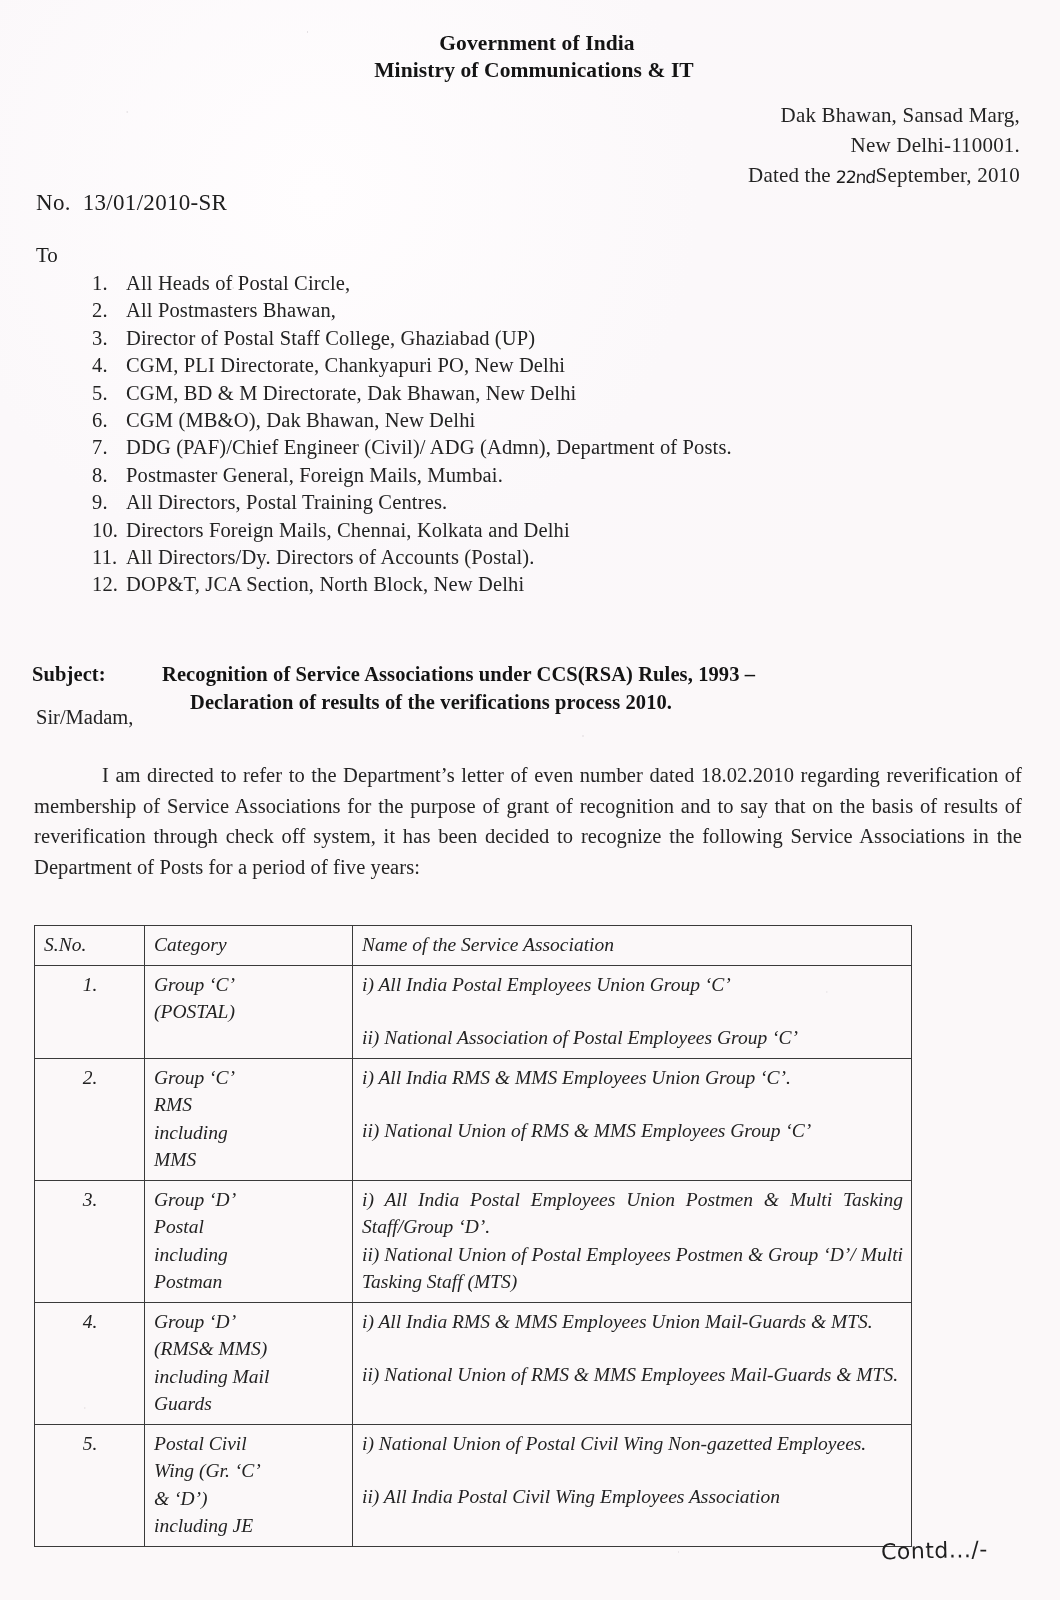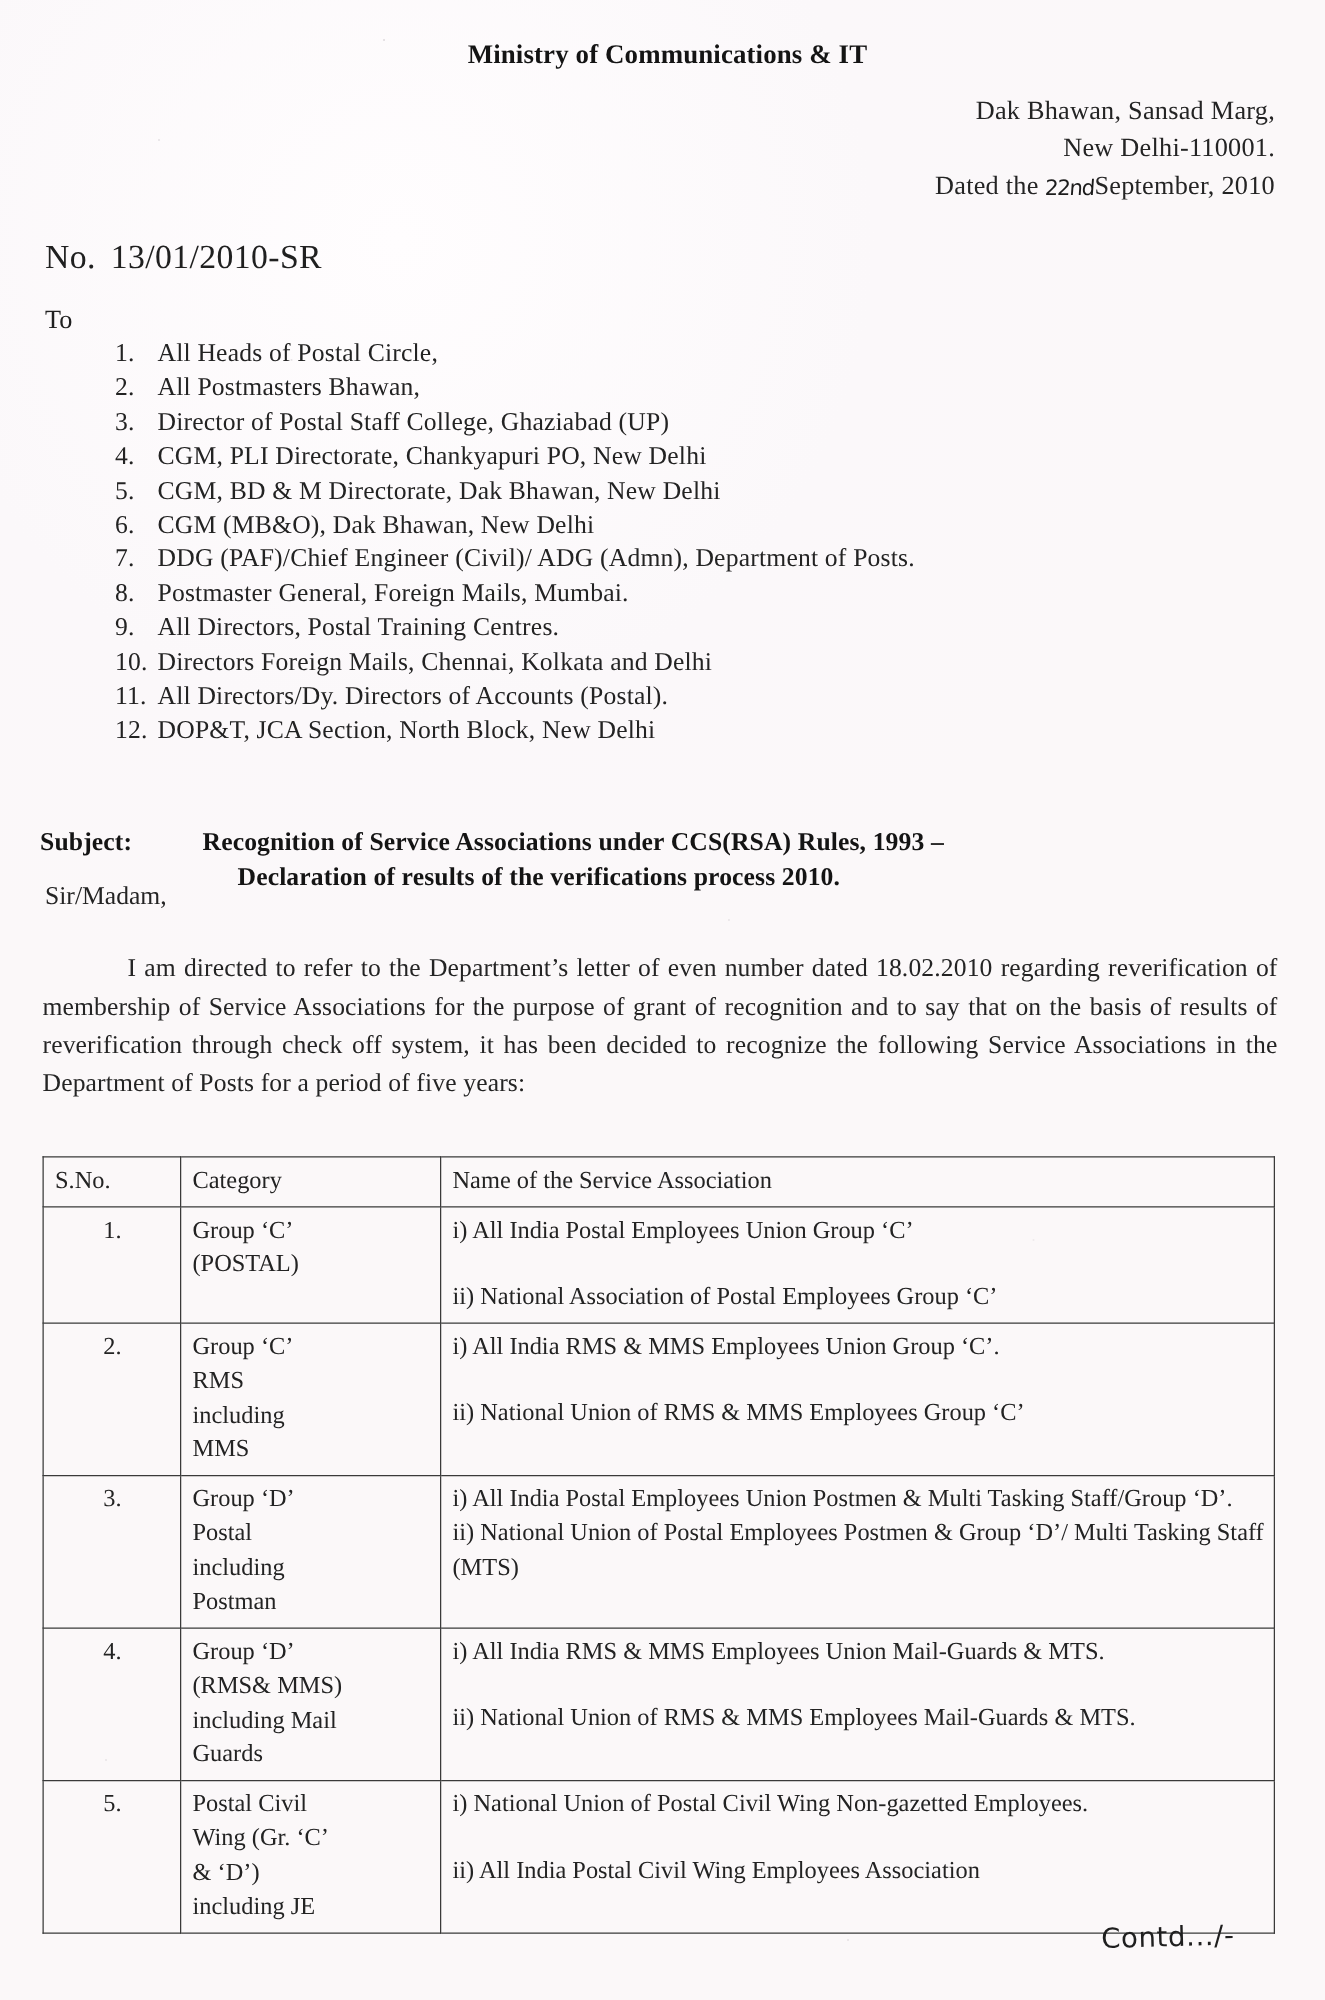--- a/index.html
+++ b/index.html
@@ -69,21 +69,21 @@
     top: 1px;
     letter-spacing: -1px;
     transform: skewX(-4deg);
     display: inline-block;
   }
 
   .refno {
     position: absolute;
     left: 36px;
     top: 190px;
-    font-size: 27px;
+    font-size: 23px;
     letter-spacing: .3px;
     color: #202020;
   }
   .refno .lbl { margin-right: 12px; }
 
   .to-label {
     position: absolute;
     left: 36px;
     top: 243px;
     font-size: 21px;
@@ -150,24 +150,25 @@
     color: #242424;
     text-align: justify;
     text-indent: 68px;
     letter-spacing: .1px;
   }
 
   table.assoc {
     position: absolute;
     left: 34px;
     top: 925px;
-    width: 986px;
+    width: 878px;
     border-collapse: collapse;
     font-size: 19.5px;
     color: #232323;
+    font-style: italic;
   }
   table.assoc th, table.assoc td {
     border: 1px solid #3a3a3a;
     vertical-align: top;
     padding: 5px 8px 6px 9px;
     line-height: 27.5px;
     font-weight: normal;
   }
   table.assoc th { text-align: left; }
   .col-sno { width: 92px; text-align: center; }
@@ -188,20 +189,21 @@
     transform: rotate(-1.5deg);
     letter-spacing: .5px;
   }
 </style>
 </head>
 <body>
 
 <div class="page">
 
   <div class="header-block">
+    <div class="l1">Government of India</div>
     <div class="l2">Ministry of Communications &amp; IT</div>
   </div>
 
   <div class="addr-block">
     <div>Dak Bhawan, Sansad Marg,</div>
     <div>New Delhi-110001.</div>
     <div>
       <span>Dated the</span>
       <span class="hand-date">22nd</span><span>September, 2010</span>
     </div>

